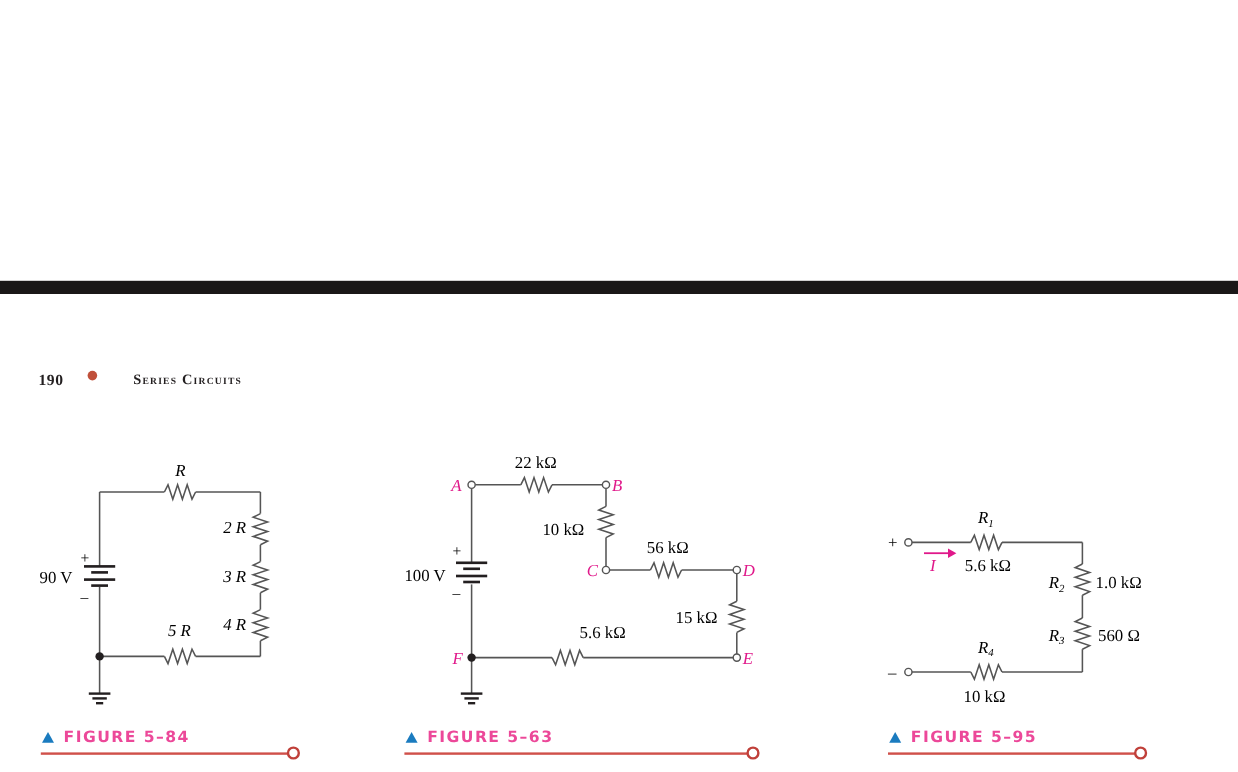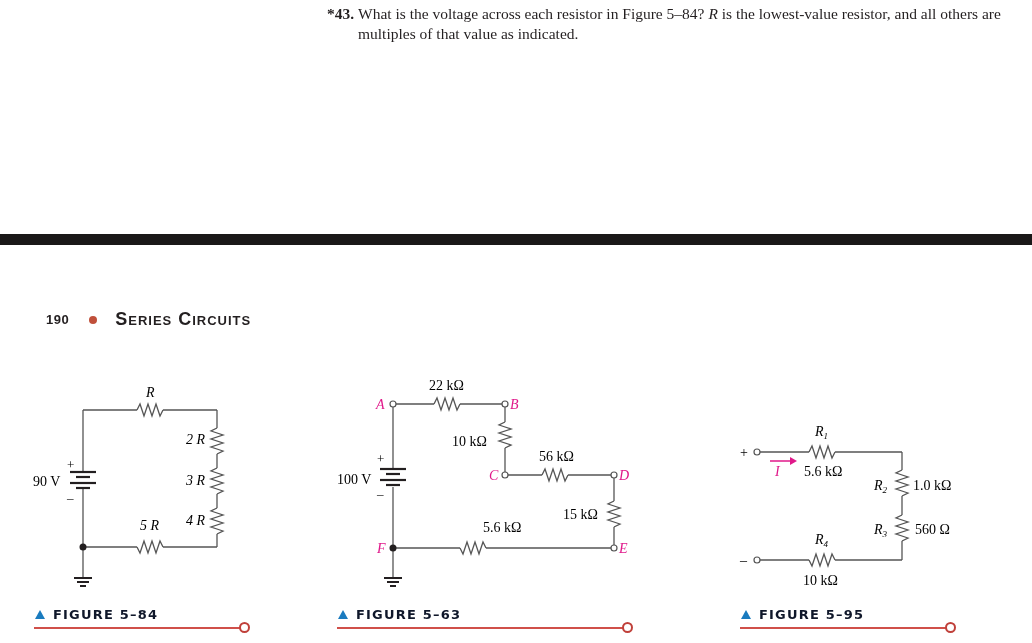--- a/index.html
+++ b/index.html
@@ -3,39 +3,35 @@
 <meta charset="utf-8">
 <style>
   html, body { margin:0; padding:0; }
   body { width:1032px; height:643px; background:#ffffff; position:relative; overflow:hidden;
          font-family:"Liberation Serif", "DejaVu Serif", serif; color:#231f20; }
   .problems { position:absolute; left:318px; top:4px; width:700px; font-size:15.5px; line-height:20px; }
   .prob { position:relative; padding-left:40px; margin-bottom:4px; }
   .prob .num { position:absolute; left:0; top:0; width:36px; text-align:right; font-weight:bold; }
   .prob i { font-style:italic; }
   .bar { position:absolute; left:0; top:234px; width:1032px; height:11px; background:#1a1818; }
-  .running-head { position:absolute; left:46px; top:309px; font-family:Liberation Sans, sans-serif; font-weight:bold; font-size:13px; display:flex; align-items:center; }
+  .running-head { position:absolute; left:32px; top:309px; font-family:Liberation Serif, serif; font-weight:bold; font-size:13px; display:flex; }
   .running-head .pg { letter-spacing:0.5px; }
   .running-head .dot { width:8px; height:8px; border-radius:50%; background:#c0503a; margin:0 18px 0 20px; display:inline-block; }
-  .running-head .title { font-variant:small-caps; letter-spacing:1px; font-size:18px; }
+  .running-head .title { font-variant:small-caps; letter-spacing:1px; font-size:12px;margin-left:12px; }
   svg text { font-family:"Liberation Serif", serif; }
   .fig { position:absolute; }
-  .caption { position:absolute; font-family:"DejaVu Sans", sans-serif; font-weight:bold; font-size:13px; color:#0f172a; letter-spacing:1.2px; display:flex; align-items:center; }
+  .caption { position:absolute; font-family:"DejaVu Sans", sans-serif; font-weight:bold; font-size:13px; color:#ec4899; letter-spacing:1.2px; display:flex; align-items:center; }
   .caption .tri { width:0; height:0; border-left:5px solid transparent; border-right:5px solid transparent; border-bottom:9px solid #1a7bbf; margin-right:8px; }
   .capline { position:absolute; height:2px; background:#d0504a; }
   .capend { position:absolute; width:7px; height:7px; border:2px solid #c0403a; border-radius:50%; background:#fff; }
 </style>
 </head>
 <body>
 
 <div class="problems">
-  <div class="prob">
-    <span class="num">*43.</span>
-    <span>What is the voltage across each resistor in Figure 5–84? </span><i>R</i><span> is the lowest-value resistor, and all others are multiples of that value as indicated.</span>
-  </div>
 </div>
 
 <div class="bar"></div>
 
 <div class="running-head">
   <span class="pg">190</span>
   <span class="dot"></span>
   <span class="title">Series Circuits</span>
 </div>
 

